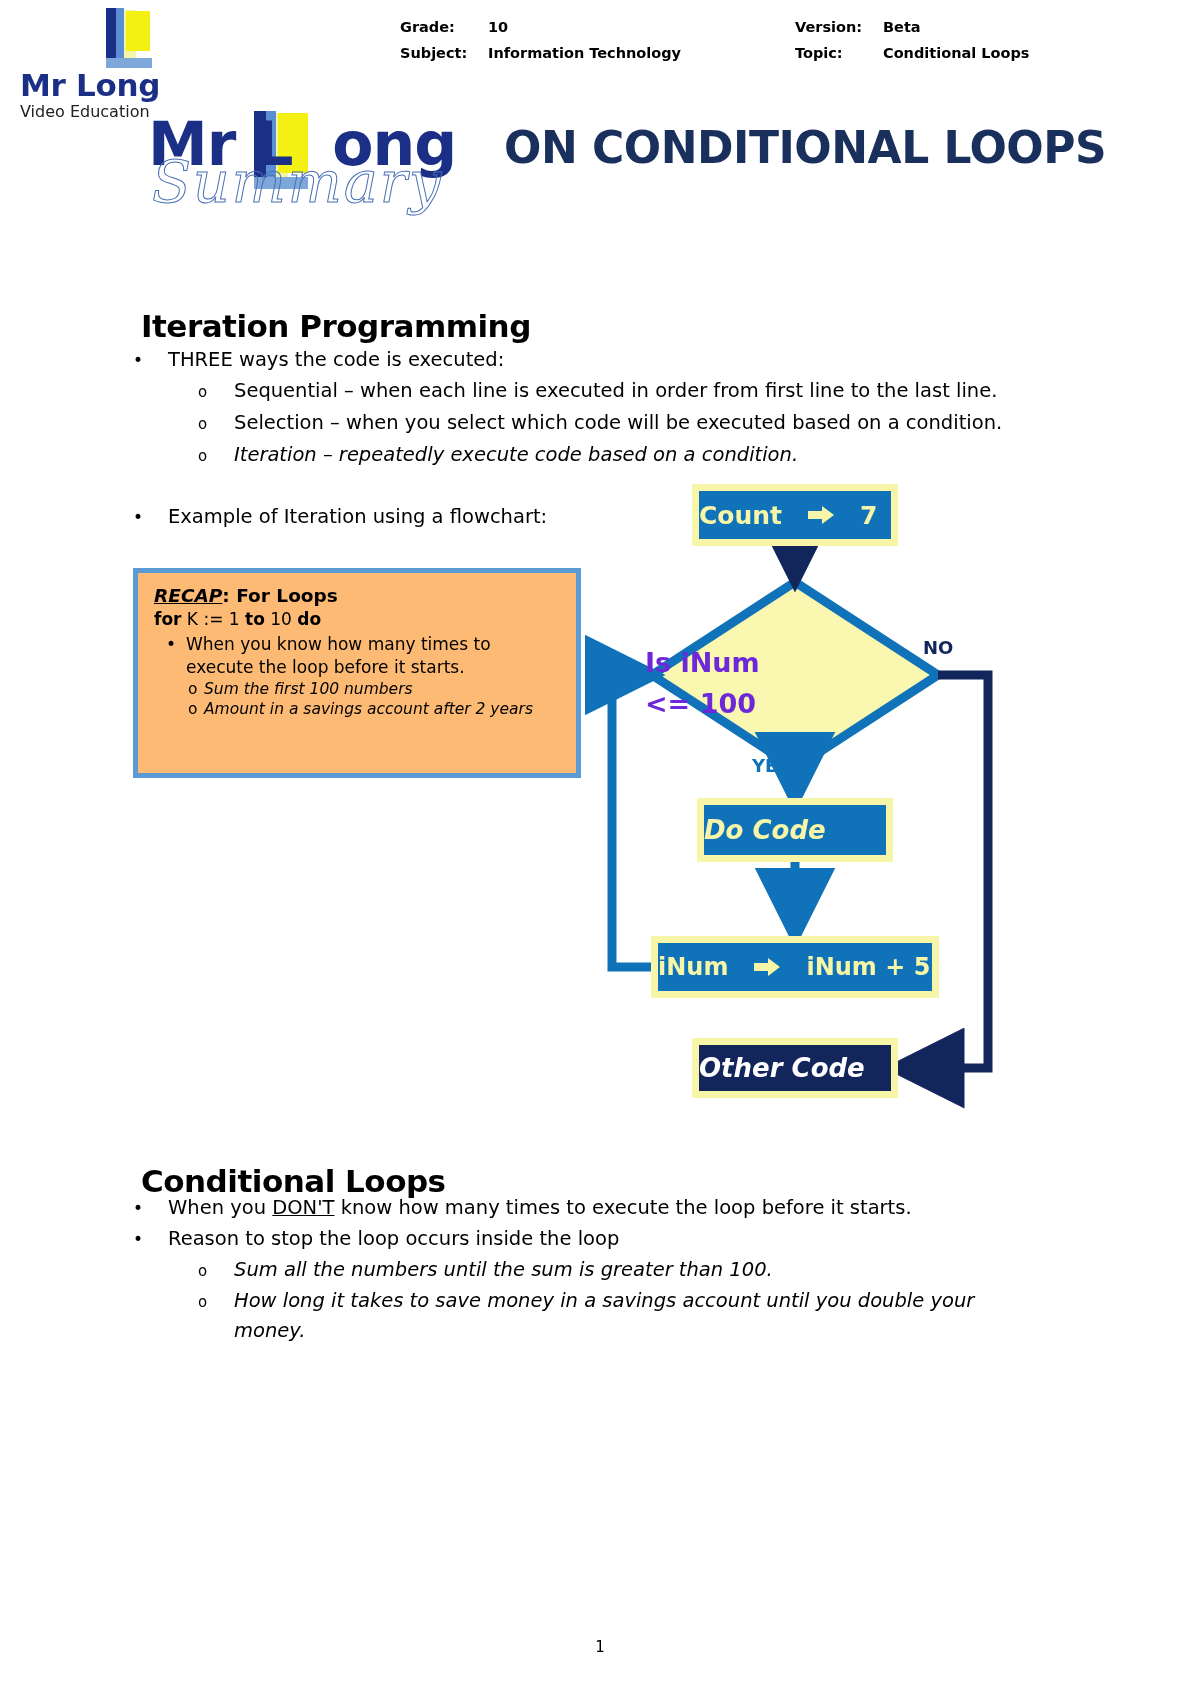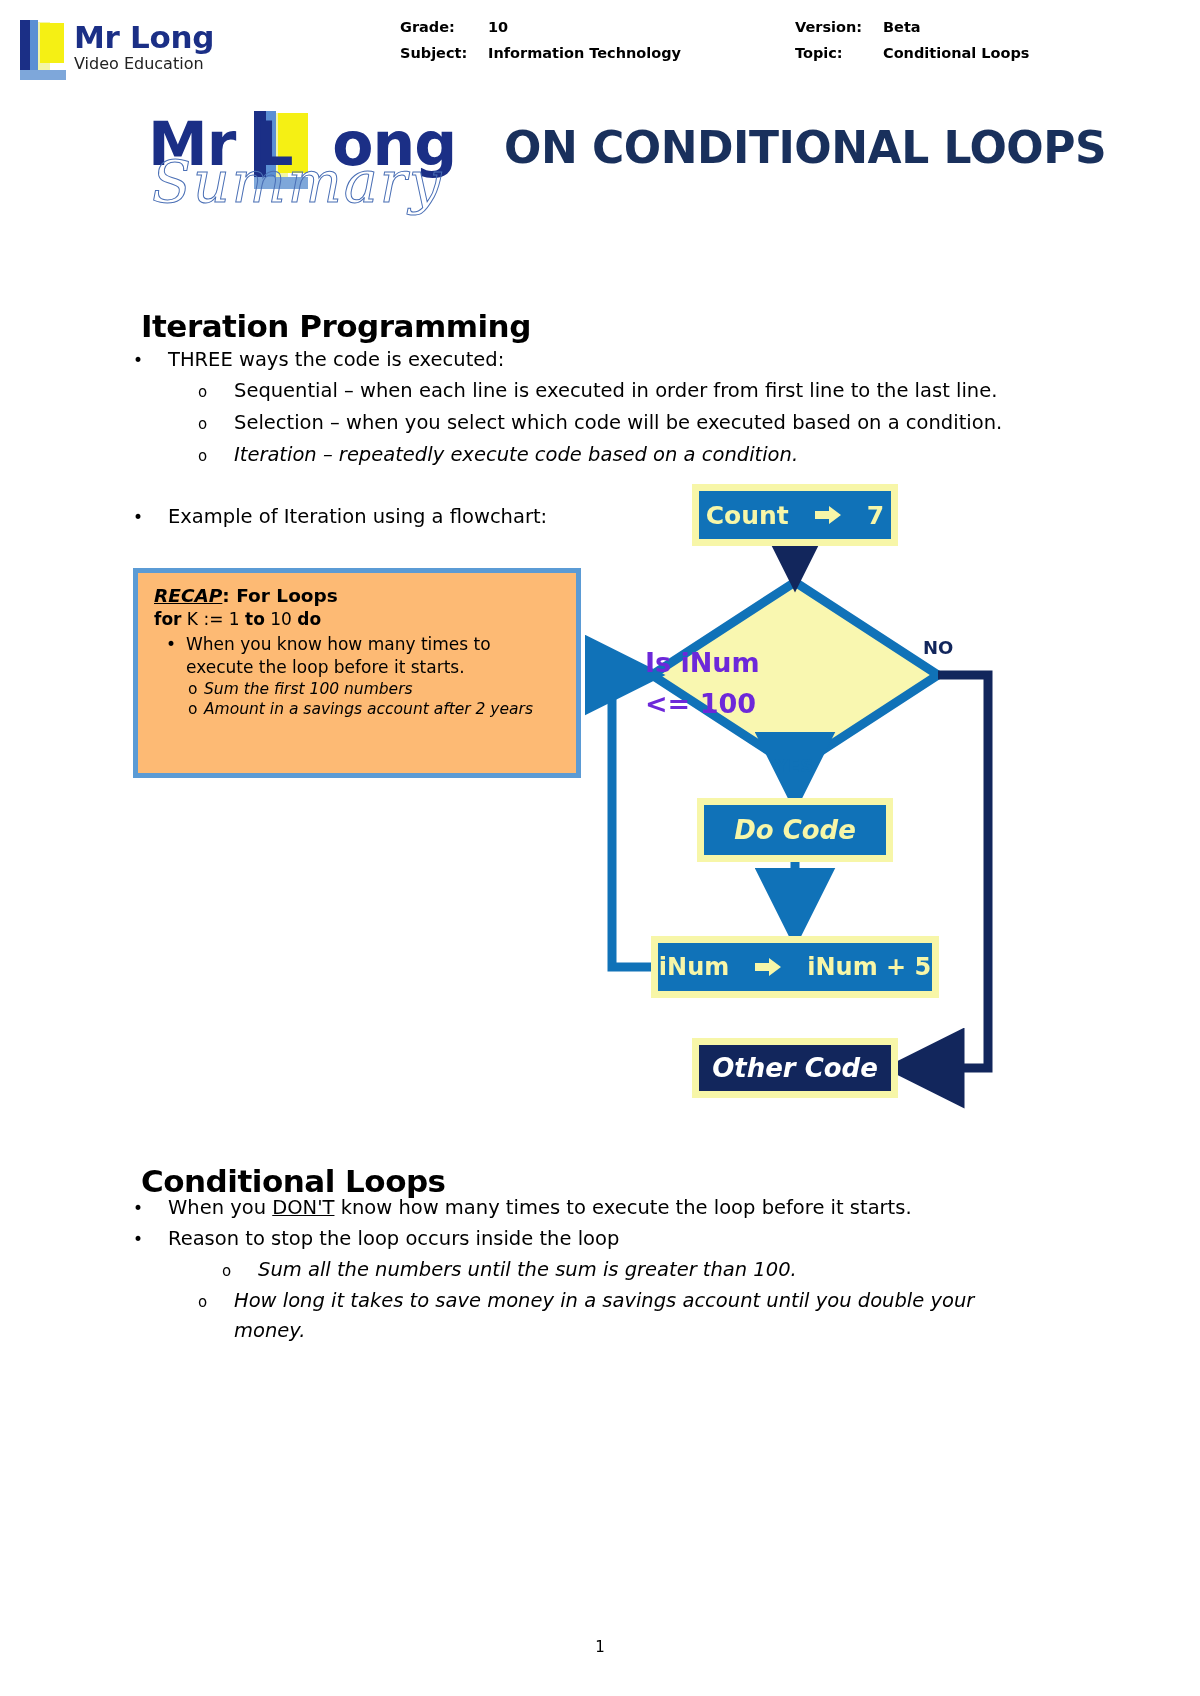--- a/index.html
+++ b/index.html
@@ -18,23 +18,24 @@
 
   
   .header {
     position: absolute;
     top: 0; left: 0;
     width: 1200px;
     height: 86px;
   }
   .logo-block {
     position: absolute;
-    left: 20px; top: 20px;
+    left: 20px; top: 8px;
     display: flex;
-    align-items: flex-start;
+    align-items: flex-end;
+    flex-direction: column;
   }
   .logo-mark {
     position: relative;
     width: 46px;
     height: 60px;
     margin-right: 8px;
     flex: none;
   }
   .logo-mark .bar-navy {
     position: absolute; left: 0; top: 0;
@@ -256,21 +257,21 @@
 
   
   .flow { position: absolute; left: 0; top: 0; width: 1200px; height: 1696px; pointer-events: none; }
   .flow svg { position: absolute; left: 0; top: 0; }
 
   .node {
     position: absolute;
     box-sizing: border-box;
     display: flex;
     align-items: center;
-    justify-content: center;
+    justify-content: flex-start;
     font-family: "DejaVu Sans", sans-serif;
     font-weight: bold;
     gap: 16px;
   }
   .node-blue {
     background: #1072b8;
     border: 7px solid #f7f6a8;
     color: #f7f6a8;
   }
   .node-navy {
@@ -287,21 +288,21 @@
     height: 20px;
   }
   .arrow-glyph svg { position: static; }
 
   .label-yes, .label-no {
     position: absolute;
     font-family: "DejaVu Sans", sans-serif;
     font-weight: bold;
     font-size: 18px;
   }
-  .label-yes { color: #1072b8; margin-left: 23px; }
+  .label-yes { color: #1072b8; }
   .label-no  { color: #12265c; }
 
   .diamond-text {
     position: absolute;
     text-align: left;
     color: #6d28d9;
     font-family: "DejaVu Sans", sans-serif;
     font-weight: bold;
     font-size: 27px;
     line-height: 1.5;
@@ -426,21 +427,21 @@
   <h2 class="section-title" id="title-conditional">Conditional Loops</h2>
 
   <div class="bullet-l1" style="top:1196px;">
     <span class="dot">•</span><span>When you </span><span class="udl">DON'T</span><span> know how many times to execute the loop before it starts.</span>
   </div>
 
   <div class="bullet-l1" style="top:1227px;">
     <span class="dot">•</span><span>Reason to stop the loop occurs inside the loop</span>
   </div>
 
-  <div class="bullet-l2" style="top:1258px;margin-left:24px;">
+  <div class="bullet-l2" style="top:1258px;">
     <span class="circ">o</span><span class="ital">Sum all the numbers until the sum is greater than 100.</span>
   </div>
 
   <div class="bullet-l2" style="top:1289px;">
     <span class="circ">o</span><span class="ital">How long it takes to save money in a savings account until you double your</span>
   </div>
   <div class="bullet-l2 ital" style="top:1319px; left:234px;">money.</div>
 
 </div>
 

